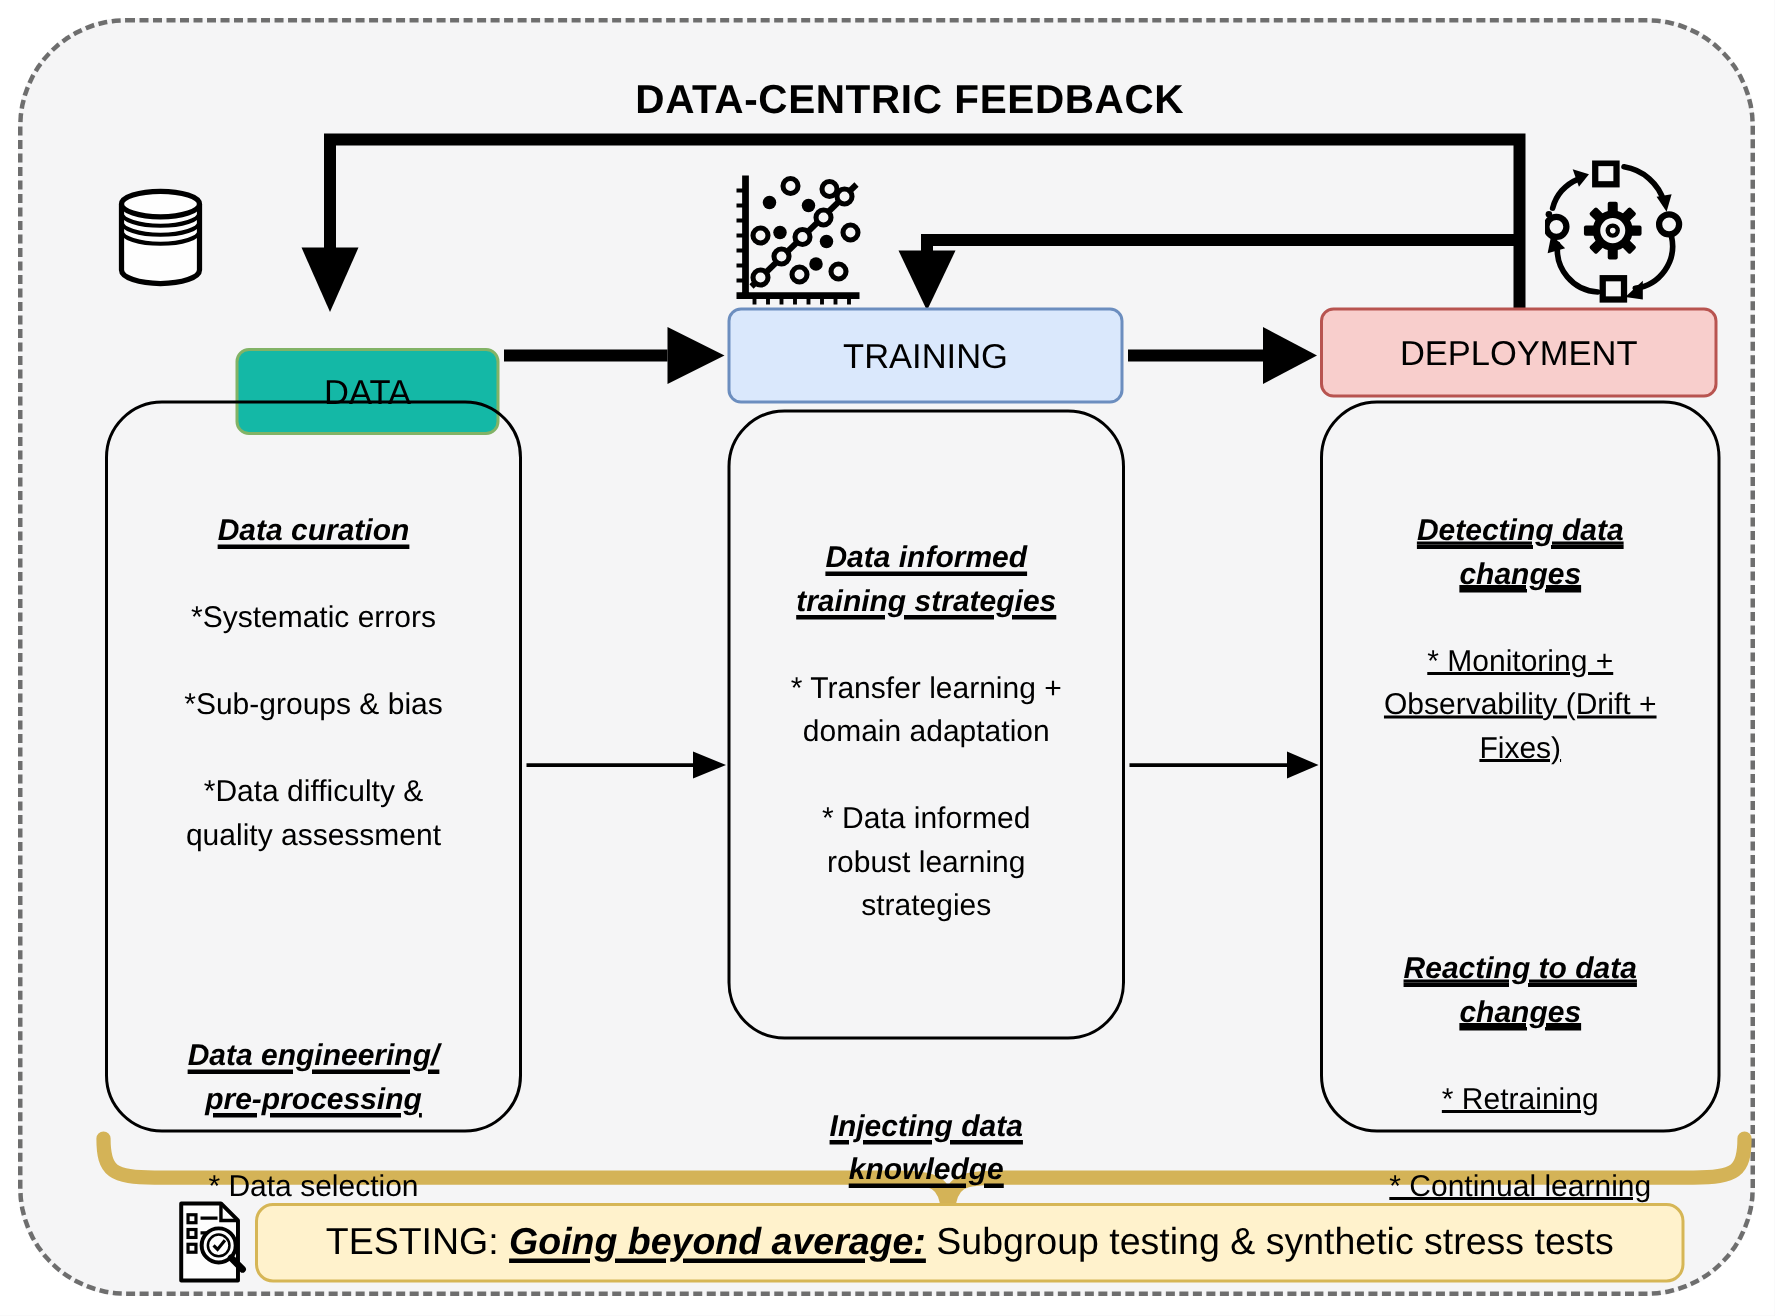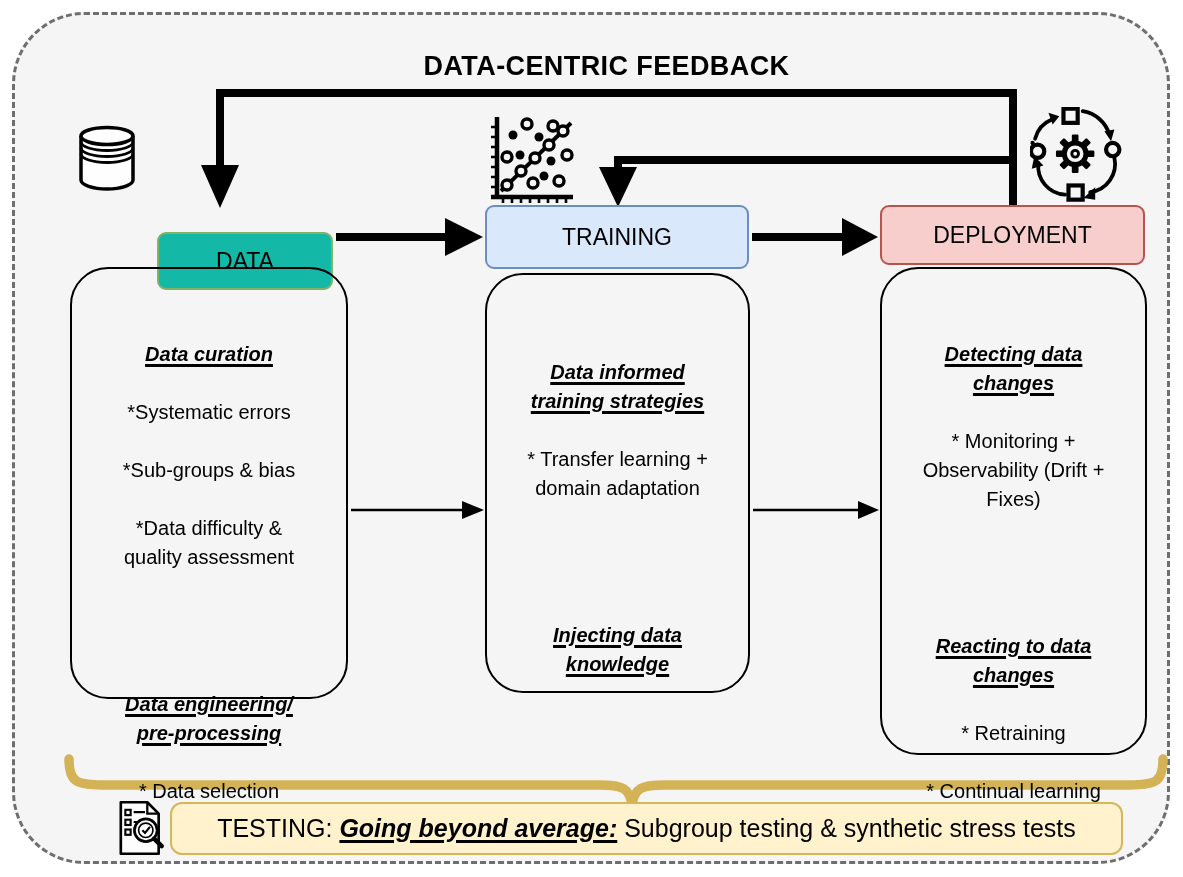--- a/index.html
+++ b/index.html
@@ -27,23 +27,23 @@
   }
   .hdr-data       { left:142px; top:193px; width:176px; height:58px; background:#14b8a6; border:2px solid #82b366;margin-top:24px; }
   .hdr-training   { left:470px; top:190px; width:264px; height:64px; background:#dae8fc; border:2px solid #6c8ebf; }
   .hdr-deployment { left:865px; top:190px; width:265px; height:60px; background:#f8cecc; border:2px solid #b85450;text-align:center; }
   .content {
     position:absolute; box-sizing:border-box;
     border:2.5px solid #000; border-radius:38px;
     text-align:center; font-size:20px; line-height:29px;
     white-space:pre-line; z-index:2; padding-left:8px; padding-right:8px;
   }
-  .content-data       { left:55px;  top:252px; width:278px; height:432px; padding-top:13px; }
+  .content-data       { left:55px;  top:252px; width:278px; height:488px; padding-top:13px; }
   .content-training   { left:470px; top:258px; width:265px; height:420px; padding-top:25px; }
-  .content-deployment { left:865px; top:252px; width:267px; height:488px; padding-top:13px; }
+  .content-deployment { left:865px; top:252px; width:267px; height:488px; padding-top:13px;text-decoration:underline; }
   .section + .section { margin-top:31px; }
   .heading {
     font-weight:bold; font-style:italic;
     text-decoration:underline; text-decoration-thickness:2.5px; text-underline-offset:3px;
   }
   .icon { position:absolute; z-index:2; }
   .banner {
     position:absolute; left:155px; top:787px; width:953px; height:53px;
     box-sizing:border-box; background:#fff2cc; border:2.5px solid #d6b656; border-radius:12px;
     display:flex; align-items:center; justify-content:center;
@@ -189,20 +189,23 @@
     </div>
     
   </div>
 
   <div class="content content-training">
     <div class="section">
       <div class="heading">Data informed
 training strategies</div>
       <div class="item">* Transfer learning +
 domain adaptation</div>
+      <div class="item">* Data informed
+robust learning
+strategies</div>
     </div>
     <div class="section">
       <div class="heading">Injecting data
 knowledge</div>
       
     </div>
   </div>
 
   <div class="content content-deployment">
     <div class="section">

